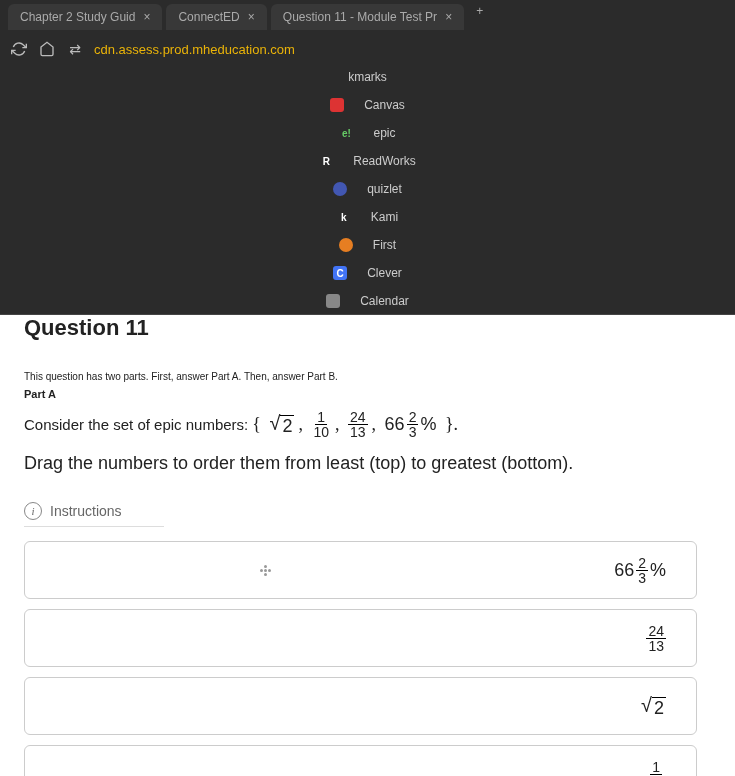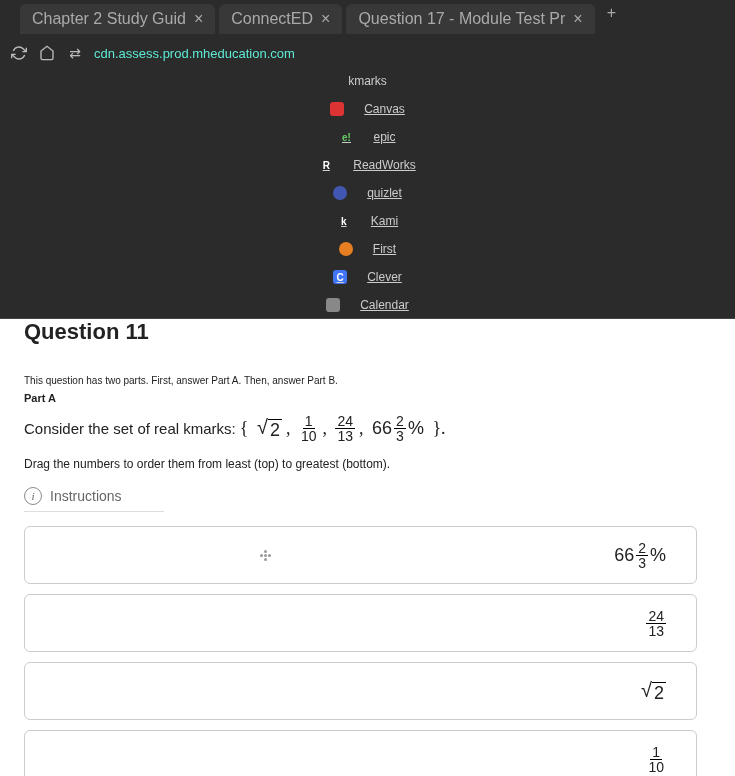--- a/index.html
+++ b/index.html
@@ -1,35 +1,35 @@
 <!DOCTYPE html>
 <html><head>
 <meta charset="utf-8">
 <style>
 * { margin: 0; padding: 0; box-sizing: border-box; font-family: Arial, sans-serif; }
 body { width: 735px; height: 776px; background: #1a1a1a; overflow: hidden; }
 
 .browser-top { background: #2b2b2b; color: #aaa; }
-.tabs { display: flex; align-items: flex-start; padding: 4px 20px; font-size: 16px; }
+.tabs { display: flex; align-items: flex-start; padding: 4px 8px; font-size: 12px; }
 .tab { display: flex; align-items: center; padding: 6px 12px; margin-right: 4px; border-radius: 6px 6px 0 0; background: #383838; gap: 8px; }
 .tab-close { cursor: pointer; }
 .url-row { display: flex; align-items: center; padding: 6px 10px; gap: 10px; }
 .nav-icon { width: 18px; height: 18px; display: flex; align-items: center; justify-content: center; color: #bbb; }
-.url { color: #5eead4; font-size: 13px; }
+.url { color: #eab308; font-size: 13px; }
 
 .bookmarks { display: flex; align-items: center; gap: 14px; padding: 6px 12px; font-size: 12px; color: #ccc; border-bottom: 1px solid #444; flex-direction: column; }
-.bm { display: flex; align-items: flex-start; gap: 20px; text-decoration: underline; }
+.bm { display: flex; align-items: flex-start; gap: 20px; }
 .bm-icon { width: 14px; height: 14px; border-radius: 3px; display: inline-flex; align-items: center; justify-content: center; font-size: 10px; font-weight: bold; }
 
 .content { background: #fff; height: 560px; padding: 0 18px 0 24px; color: #222; display: flex; flex-direction: column; }
 .q-title { font-size: 22px; font-weight: bold; padding: 0 0 12px 0; }
 .intro { font-size: 10px; margin: 18px 0 6px 0; }
 .part-label { font-weight: bold; font-size: 11px; margin-bottom: 10px; }
 .consider { font-size: 15px; margin-bottom: 14px; display: flex; align-items: center; flex-wrap: wrap; gap: 4px; }
-.drag-text { font-size: 12px; margin-bottom: 16px; }
+.drag-text { font-size: 18px; margin-bottom: 28px; }
 
 .instructions { display: flex; align-items: center; gap: 8px; color: #666; font-size: 14px; margin-bottom: 14px; padding-bottom: 6px; border-bottom: 1px solid #ddd; width: 140px; }
 .info-icon { width: 18px; height: 18px; border: 1px solid #888; border-radius: 50%; display: flex; align-items: center; justify-content: center; font-size: 11px; font-style: italic; font-family: serif; }
 
 .slots { padding-right: 20px; }
 .slot { border: 1px solid #ccc; border-radius: 6px; height: 58px; margin-bottom: 10px; display: flex; align-items: center; justify-content: flex-end; padding: 0 30px 0 12px; position: relative; }
 .drag-handle { position: absolute; left: 35%; display: flex; flex-direction: column; align-items: center; gap: 1px; }
 .dh-row { display: flex; gap: 1px; }
 .dh-dot { width: 3px; height: 3px; background: #999; border-radius: 50%; }
 
@@ -54,21 +54,21 @@
   <div class="tabs">
     <div class="tab">
       <span>Chapter 2 Study Guid</span>
       <span class="tab-close">×</span>
     </div>
     <div class="tab">
       <span>ConnectED</span>
       <span class="tab-close">×</span>
     </div>
     <div class="tab">
-      <span>Question 17 - Module Test Pr</span>
+      <span>Question 11 - Module Test Pr</span>
       <span class="tab-close">×</span>
     </div>
     <span style="padding:0 8px;">+</span>
   </div>
   <div class="url-row">
     <span class="nav-icon">
       <svg viewBox="0 0 24 24" width="16" height="16" fill="none" stroke="#bbb" stroke-width="2">
           <path d="M23 4v6h-6M1 20v-6h6"></path>
           <path d="M3.5 9a9 9 0 0 1 14.8-3.4L23 10M1 14l4.7 4.4A9 9 0 0 0 20.5 15"></path>
         </svg>
@@ -117,21 +117,21 @@
       </span>
   </div>
 </div>
 
 <div class="content">
   <div class="q-title">Question 11</div>
   <div class="intro">This question has two parts. First, answer Part A. Then, answer Part B.</div>
   <div class="part-label">Part A</div>
 
   <div class="consider">
-    <span>Consider the set of real kmarks: </span>
+    <span>Consider the set of epic numbers: </span>
     <span class="math">{&nbsp;</span>
     <span class="math sqrt">
         <span class="sqrt-sym">√</span>
         <span class="sqrt-arg">2</span>
       </span>
     <span class="math">,&nbsp;</span>
     <span class="math frac">
         <span class="num">1</span>
         <span class="den">10</span>
       </span>

